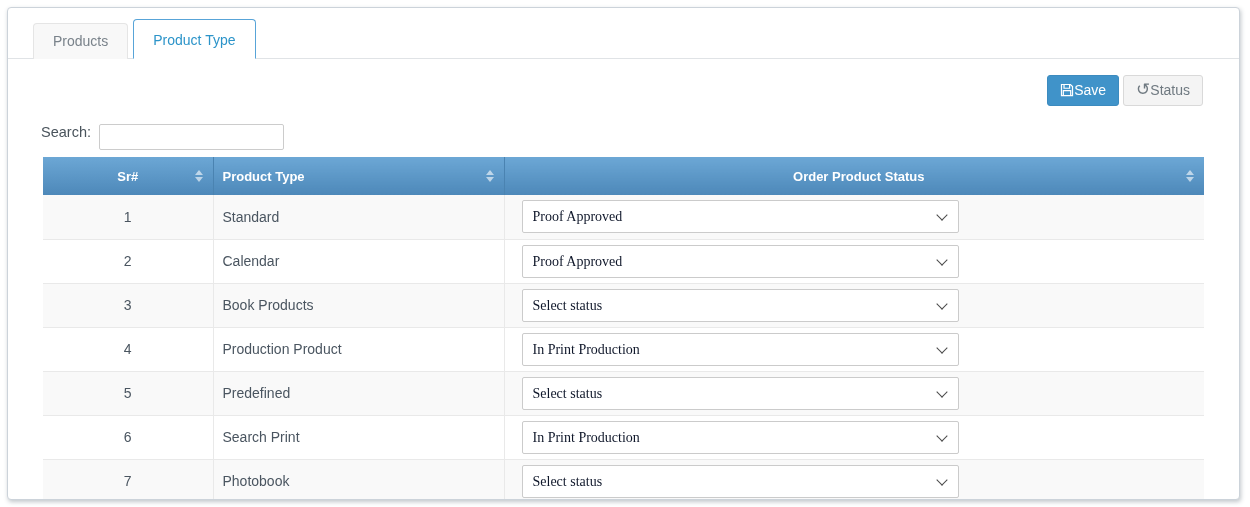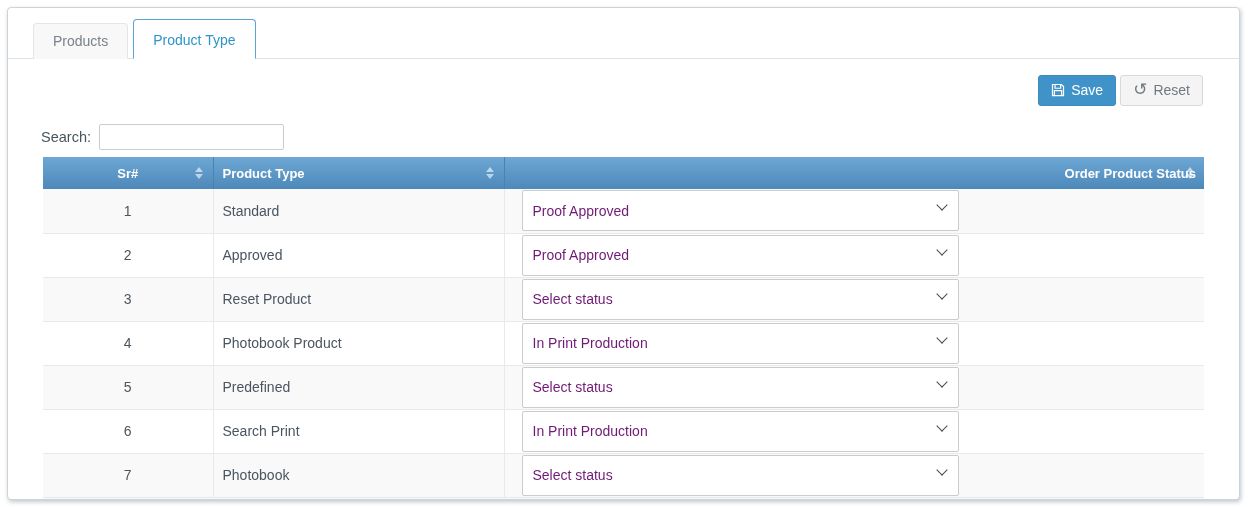--- a/index.html
+++ b/index.html
@@ -48,35 +48,35 @@
     padding-top: 12px;
     position: relative;
     z-index: 2;
   }
   
   .toolbar {
     display: flex; justify-content: flex-end; gap: 4px;
     padding: 16px 36px 0 0;
   }
   .btn {
-    display: inline-flex; align-items: center; gap: 6px;
+    display: inline-flex; align-items: center; 
     font-size: 14px;
     font-family: "Liberation Sans", sans-serif;
     padding: 5px 12px 6px;
     border-radius: 3px;
     cursor: pointer;
     line-height: 18px;
   }
   .btn-save { background: #4093c9; border: 1px solid #3c8bbf; color: #fff; }
   .btn-reset { background: #f4f4f4; border: 1px solid #d9d9d9; color: #6f7980; }
   .reset-icon { font-size: 17px; line-height: 14px; }
   
   .search-row {
     margin: 18px 12px 7px 33px;
-    display: flex; align-items: center;
+    display: flex; align-items: flex-start;
     font-size: 14.5px; color: #4a545c;
   }
   .search-input {
     margin-left: 8px;
     width: 185px; height: 26px;
     border: 1px solid #ccc; border-radius: 2px;
     padding: 0 6px;
     font-size: 13px; color: #555;
     outline: none;
   }
@@ -85,27 +85,27 @@
     border-collapse: collapse;
     table-layout: fixed;
     margin-left: 35px;
     width: 1161px;
   }
   thead th {
     background: linear-gradient(#6ca7d5, #4d88b9);
     color: #fff;
     font-weight: bold;
     font-size: 13px;
-    height: 32px;
+    height: 38px;
     position: relative;
-    padding: 8px;
+    padding: 0;
   }
   thead th.col-sr { text-align: center; border-right: 1px solid #4a83b1; }
   thead th.col-type { text-align: left; padding-left: 9px; border-right: 1px solid #4a83b1; }
-  thead th.col-status { text-align: right; padding-left: 9px; margin-left: 28px; }
+  thead th.col-status { text-align: center; padding-left: 9px; margin-left: 28px; }
   .sort {
     position: absolute; right: 10px; top: 50%;
     transform: translateY(-50%);
   }
   .sort i {
     display: block; width: 0; height: 0;
     border-left: 4px solid transparent;
     border-right: 4px solid transparent;
   }
   .sort .up { border-bottom: 5px solid rgba(255,255,255,.6); margin-bottom: 2px; }
@@ -115,26 +115,26 @@
   tbody td {
     border-bottom: 1px solid #e9e9e9;
     font-size: 14px; color: #4a5560;
     padding: 0;
   }
   td.cell-sr { text-align: center; border-right: 1px solid #e9e9e9; }
   td.cell-type { padding-left: 9px; border-right: 1px solid #e9e9e9; }
   td.cell-status { padding-left: 17px; }
   .select-wrap { position: relative; width: 437px; }
   .select-wrap select {
-    width: 100%; height: 41px;
+    width: 100%; height: 33px;
     border: 1px solid #cbcbcb; border-radius: 2px;
     background: #fff;
-    color: #701a75;
+    color: #0f172a;
     font-size: 14px;
-    font-family: Liberation Sans, sans-serif;
+    font-family: Liberation Serif, serif;
     padding: 0 30px 0 10px;
     appearance: none; -webkit-appearance: none; -moz-appearance: none;
     cursor: pointer;
     outline: none;
   }
   .chevron-down {
     position: absolute; right: 13px; top: 11px;
     width: 8px; height: 8px;
     border-right: 1.5px solid #4a4a4a;
     border-bottom: 1.5px solid #4a4a4a;
@@ -163,21 +163,21 @@
         <svg width="14" height="14" viewBox="0 0 16 16" fill="none" stroke="#ffffff" stroke-width="1.4">
           <path d="M1.7 1.7 h10.2 l2.4 2.4 v10.2 h-12.6 z"></path>
           <path d="M4.6 1.7 v4.3 h6.4 v-4.3"></path>
           <path d="M3.8 14.3 v-5.6 h8.4 v5.6"></path>
         </svg>
       </span>
       <span>Save</span>
     </button>
     <button class="btn btn-reset">
       <span class="reset-icon">↺</span>
-      <span>Reset</span>
+      <span>Status</span>
     </button>
   </div>
 
   <div class="search-row">
     <label>Search:</label>
     <input class="search-input" type="text" value="" style="">
   </div>
 
   <table>
     <colgroup>
@@ -219,47 +219,47 @@
         <select>
           <option selected="">Proof Approved</option>
         </select>
         <span class="chevron-down"></span>
       </div>
     </td>
   </tr>
 
   <tr>
     <td class="cell-sr">2</td>
-    <td class="cell-type">Approved</td>
+    <td class="cell-type">Calendar</td>
     <td class="cell-status">
       <div class="select-wrap">
         <select>
           <option selected="">Proof Approved</option>
         </select>
         <span class="chevron-down"></span>
       </div>
     </td>
   </tr>
 
   <tr>
     <td class="cell-sr">3</td>
-    <td class="cell-type">Reset Product</td>
+    <td class="cell-type">Book Products</td>
     <td class="cell-status">
       <div class="select-wrap">
         <select>
           <option selected="">Select status</option>
         </select>
         <span class="chevron-down"></span>
       </div>
     </td>
   </tr>
 
   <tr>
     <td class="cell-sr">4</td>
-    <td class="cell-type">Photobook Product</td>
+    <td class="cell-type">Production Product</td>
     <td class="cell-status">
       <div class="select-wrap">
         <select>
           <option selected="">In Print Production</option>
         </select>
         <span class="chevron-down"></span>
       </div>
     </td>
   </tr>
 

